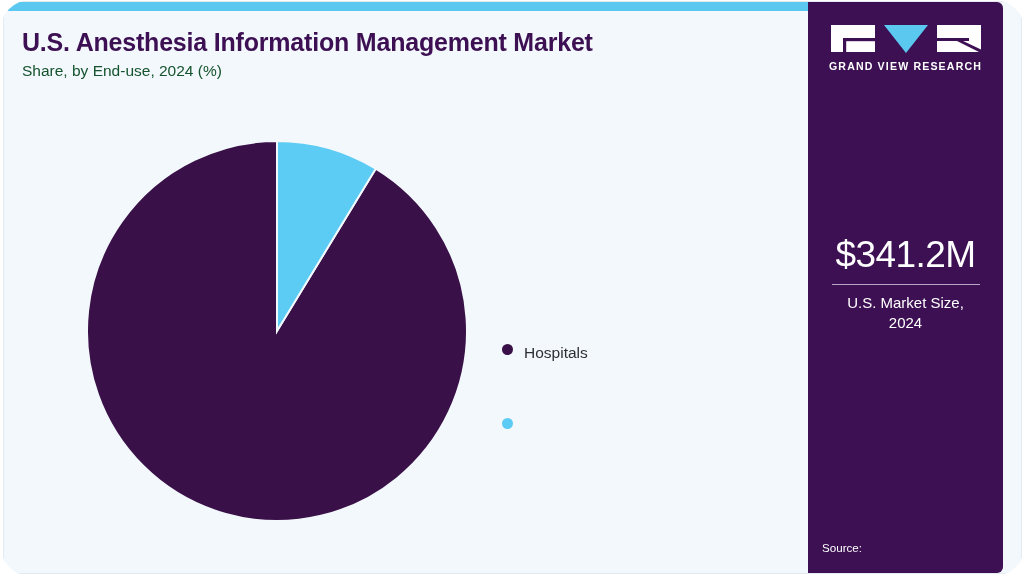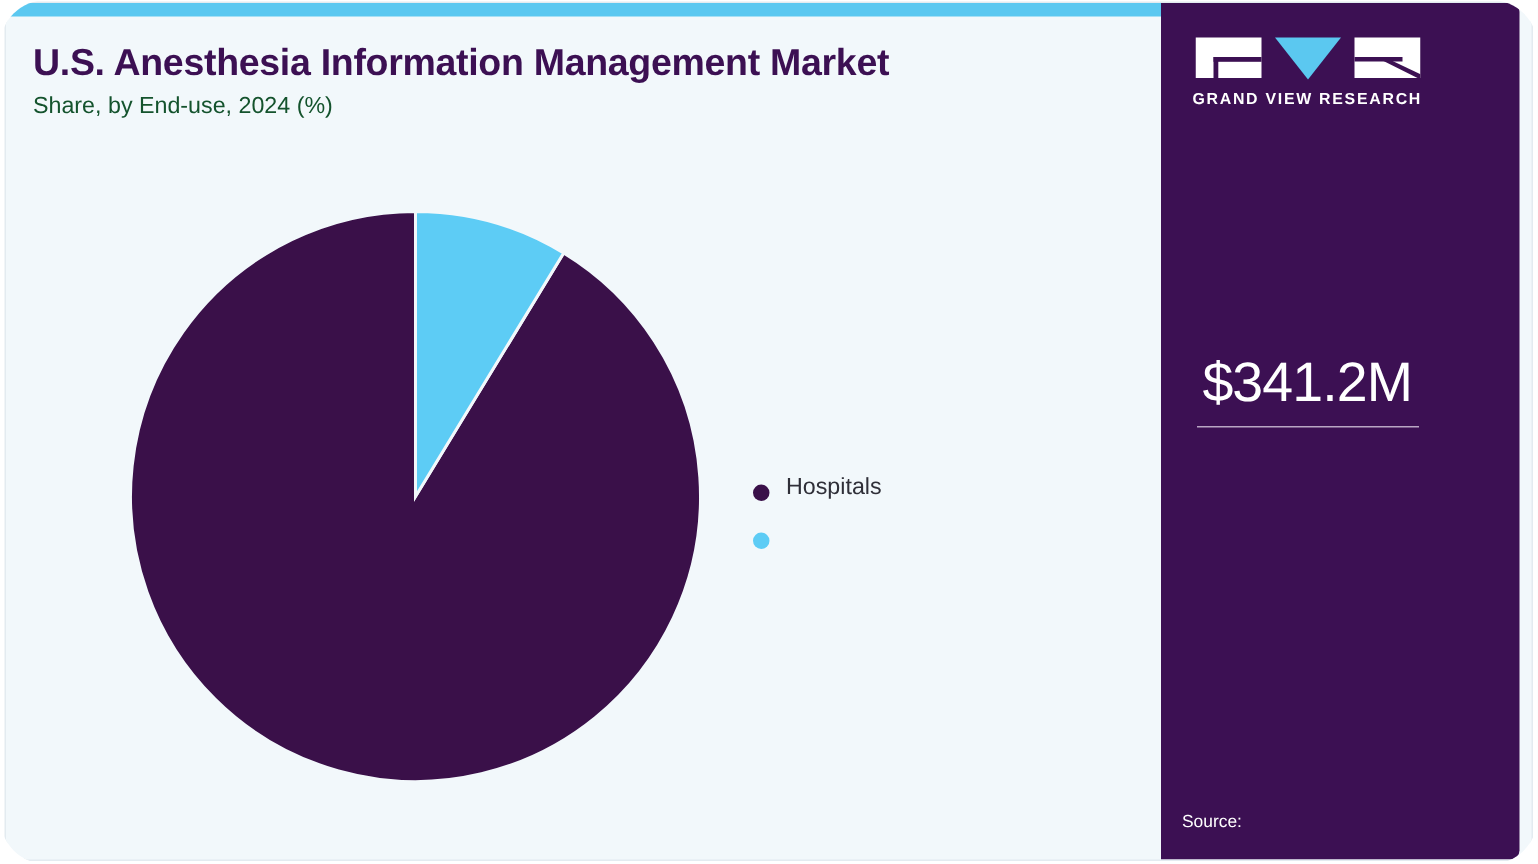--- a/index.html
+++ b/index.html
@@ -69,46 +69,46 @@
   .pie-wrap svg { display: block; }
   
   .legend {
     position: absolute;
     left: 498px;
     top: 300px;
     width: 300px;
   }
   .legend-row {
     display: flex;
-    align-items: flex-end;
+    align-items: flex-start;
     height: 32px;
+    margin-top: 42px;
   }
   .legend-dot {
     width: 11px;
     height: 11px;
     border-radius: 50%;
     flex: 0 0 auto;
     margin-right: 11px;
   }
   .legend-label {
     font-size: 15.5px;
     color: #2f2f38;
     white-space: nowrap;
   }
   
   .side-panel {
     position: absolute;
-    right: 8px;
+    right: 18px;
     top: 0;
     width: 195px;
     height: 571px;
     background: #3c1053;
     border-top-right-radius: 6px;
     border-bottom-right-radius: 6px;
-    padding-left: 44px;
   }
   
   .logo {
     position: absolute;
     left: 0;
     top: 22px;
     width: 195px;
     text-align: center;
   }
   .logo-mark {
@@ -214,20 +214,21 @@
           <rect x="106" y="1" width="44" height="27" fill="#ffffff"></rect>
           <rect x="106" y="14" width="32" height="3.0" fill="#3C1053"></rect>
           <polygon points="124,16 150,29 150,25.5 130,16" fill="#3C1053"></polygon>
         </svg>
         <div class="logo-text">GRAND VIEW RESEARCH</div>
       </div>
 
       <div class="stat">
         <div class="stat-value">$341.2M</div>
         <div class="stat-rule"></div>
+        <div class="stat-caption">U.S. Market Size, 2024</div>
       </div>
 
       <div class="source">
         <div class="source-label">Source:</div>
       </div>
 
     </div>
 
   </div>
 </div>

